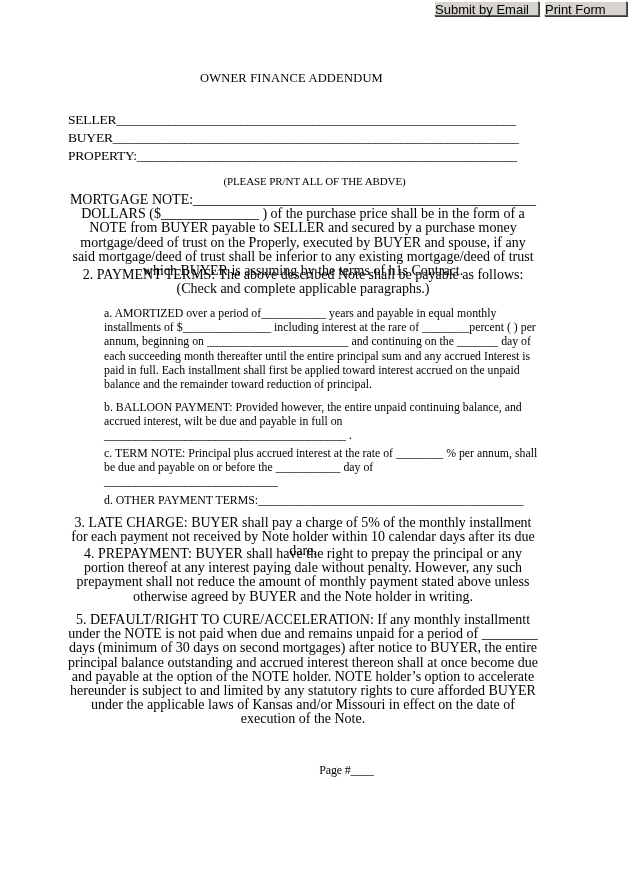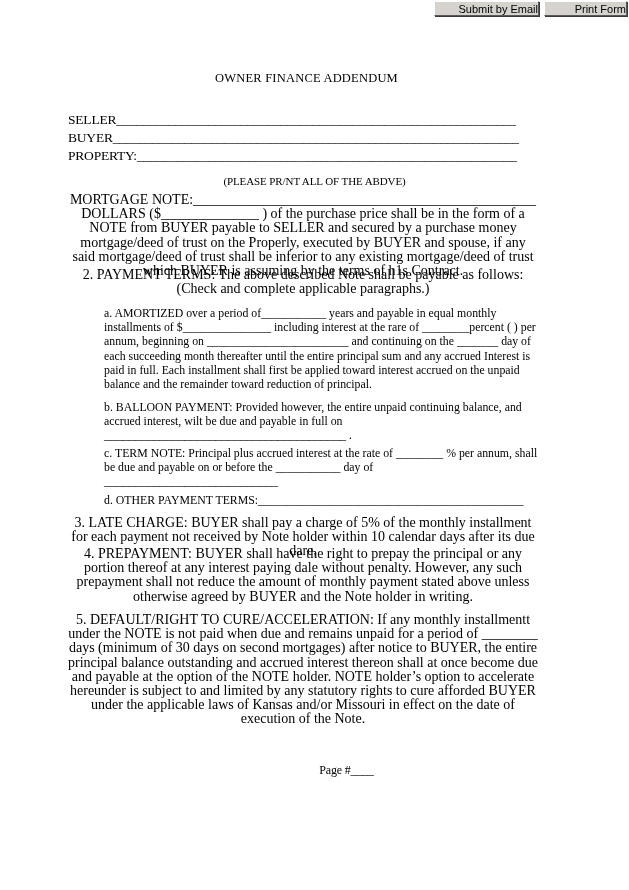--- a/index.html
+++ b/index.html
@@ -28,23 +28,23 @@
     position: absolute;
     top: 1px;
     height: 15px;
     background: #d6d3ce;
     border-top: 1px solid #ffffff;
     border-left: 1px solid #ffffff;
     border-right: 1px solid #5a5a5a;
     border-bottom: 1px solid #5a5a5a;
     box-shadow: 1px 1px 0 0 #3a3a3a;
     font-family: "Liberation Sans", "DejaVu Sans", sans-serif;
-    font-size: 11px;
+    font-size: 13px;
     line-height: 15px;
-    text-align: right;
+    text-align: left;
     color: #000000;
     cursor: pointer;
     padding: 0;
     box-sizing: border-box;
     white-space: nowrap;
   }
   #btn-submit { left: 434px; width: 105px; }
   #btn-print  { left: 544px; width: 83px; }
 
   
@@ -57,21 +57,20 @@
   }
 
   #doc-title {
     position: absolute;
     top: 71px;
     left: 0;
     width: 583px;
     text-align: center;
     font-size: 12.5px;
     letter-spacing: 0.2px;
-    margin-left: 15px;
   }
 
   .party-block {
     position: absolute;
     left: 68px;
     width: 468px;
     font-size: 13.5px;
   }
   .party-line {
     white-space: nowrap;

